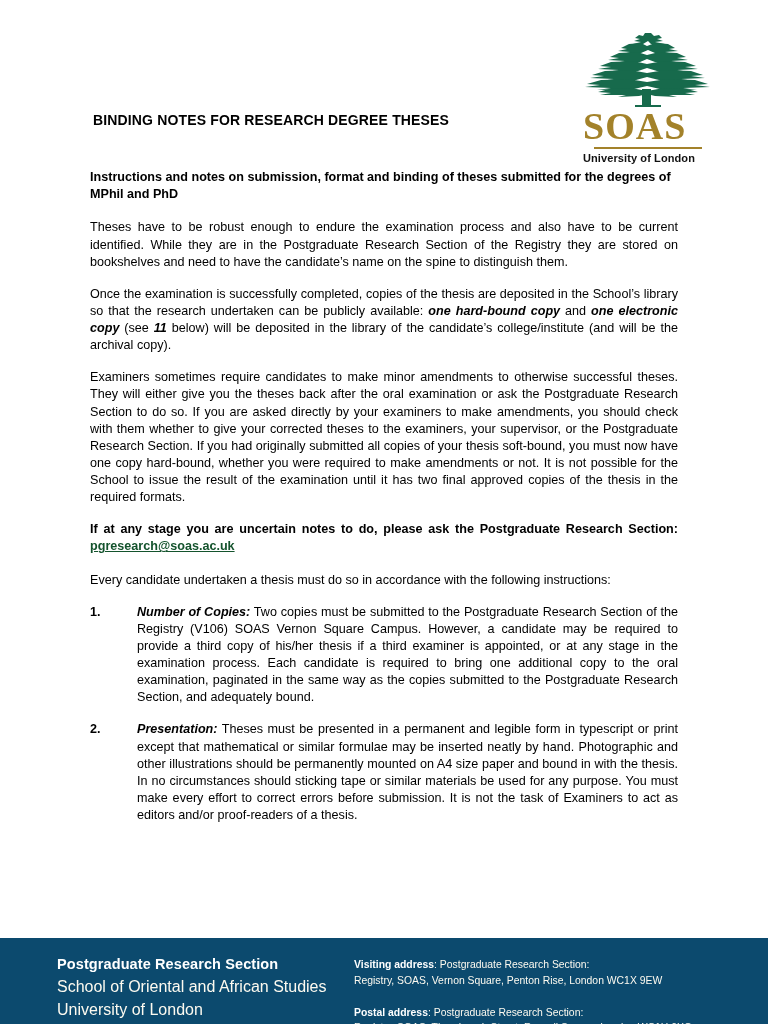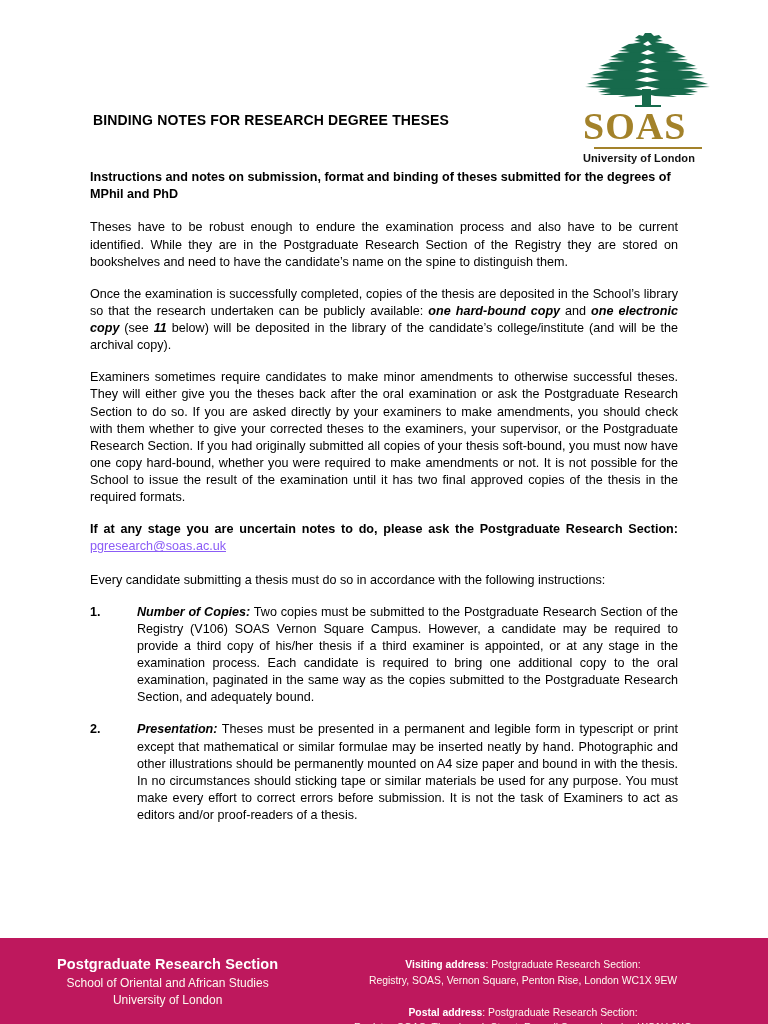--- a/index.html
+++ b/index.html
@@ -99,22 +99,22 @@
   p.bold-note {
     font-weight: bold;
     text-align: justify;
     margin-bottom: 16px;
   }
   .tight { margin-bottom: 16px; }
 
   b, strong { font-weight: bold; font-style: italic; }
 
   a.mail {
-    color: #8b5cf6;
-    font-weight: normal;
+    color: #14532d;
+    font-weight: bold;
     text-decoration: underline;
   }
 
   
   .num-list {
     margin: 0;
     padding: 0;
     list-style: none;
   }
   .num-item {
@@ -132,38 +132,37 @@
     width: 30px;
   }
 
   
   .footer {
     position: absolute;
     left: 0;
     right: 0;
     top: 938px;
     height: 86px;
-    background: #be185d;
+    background: #0c4a6e;
     color: #ffffff;
-    text-align: center;
   }
   .footer-left {
     position: absolute;
     left: 57px;
     top: 16px;
     line-height: 1.45;
   }
   .footer-org {
     font-size: 14.5px;
     font-weight: bold;
     color: #ffffff;
     letter-spacing: 0.1px;
   }
   .footer-sub {
-    font-size: 12px;
+    font-size: 16px;
     color: #fdfaf0;
     font-weight: normal;
   }
   .footer-right {
     position: absolute;
     left: 354px;
     top: 19px;
     font-size: 10.4px;
     line-height: 1.52;
     color: #fdfaf0;
@@ -204,21 +203,21 @@
 
     <p class="para">Theses have to be robust enough to endure the examination process and also have to be current identified. While they are in the Postgraduate Research Section of the Registry they are stored on bookshelves and need to have the candidate’s name on the spine to distinguish them.</p>
 
     <p class="para"><span>Once the examination is successfully completed, copies of the thesis are deposited in the School’s library so that the research undertaken can be publicly available: </span><b>one hard-bound copy</b><span> and </span><b>one electronic copy</b><span> (see </span><b>11</b><span> below) will be deposited in the library of the candidate’s college/institute (and will be the archival copy).</span></p>
 
     <p class="para">Examiners sometimes require candidates to make minor amendments to otherwise successful theses. They will either give you the theses back after the oral examination or ask the Postgraduate Research Section to do so. If you are asked directly by your examiners to make amendments, you should check with them whether to give your corrected theses to the examiners, your supervisor, or the Postgraduate Research Section. If you had originally submitted all copies of your thesis soft-bound, you must now have one copy hard-bound, whether you were required to make amendments or not. It is not possible for the School to issue the result of the examination until it has two final approved copies of the thesis in the required formats.</p>
 
     <p class="para bold-note"><span>If at any stage you are uncertain notes to do, please ask the Postgraduate Research Section: </span><a class="mail" href="#">pgresearch@soas.ac.uk</a></p>
 
 
-    <p class="para tight">Every candidate submitting a thesis must do so in accordance with the following instructions:</p>
+    <p class="para tight">Every candidate undertaken a thesis must do so in accordance with the following instructions:</p>
 
     <ol class="num-list">
       <li class="num-item">
         <span class="num-marker">1.</span><b>Number of Copies:</b><span> Two copies must be submitted to the Postgraduate Research Section of the Registry (V106) SOAS Vernon Square Campus. However, a candidate may be required to provide a third copy of his/her thesis if a third examiner is appointed, or at any stage in the examination process. Each candidate is required to bring one additional copy to the oral examination, paginated in the same way as the copies submitted to the Postgraduate Research Section, and adequately bound.</span>
       </li>
       <li class="num-item">
         <span class="num-marker">2.</span><b>Presentation:</b><span> Theses must be presented in a permanent and legible form in typescript or print except that mathematical or similar formulae may be inserted neatly by hand. Photographic and other illustrations should be permanently mounted on A4 size paper and bound in with the thesis. In no circumstances should sticking tape or similar materials be used for any purpose. You must make every effort to correct errors before submission. It is not the task of Examiners to act as editors and/or proof-readers of a thesis.</span>
       </li>
     </ol>
 

